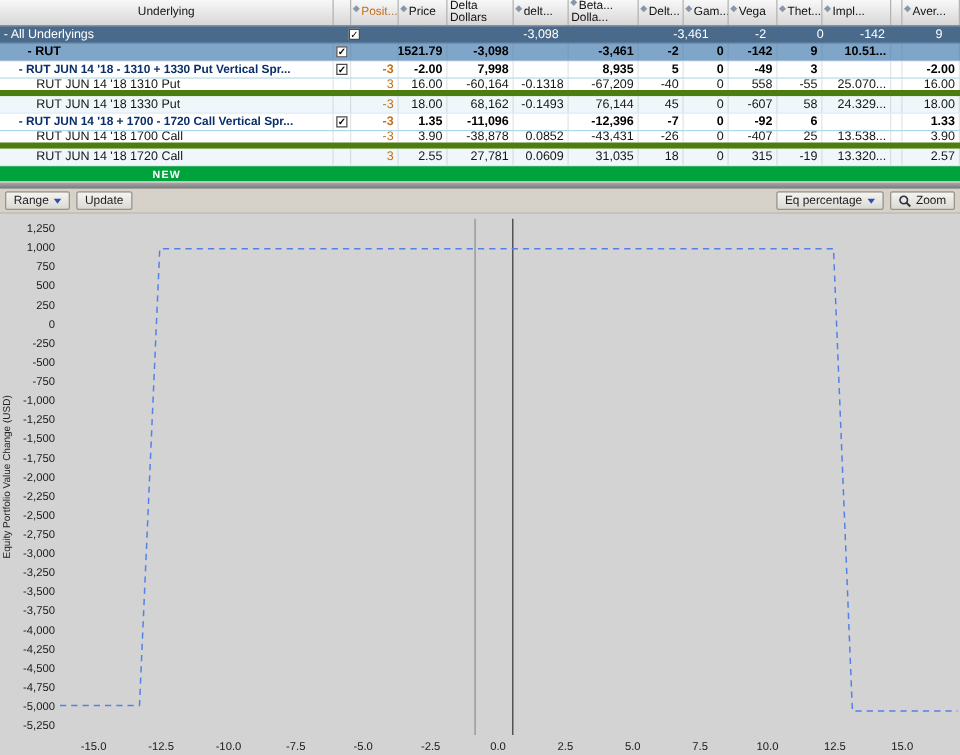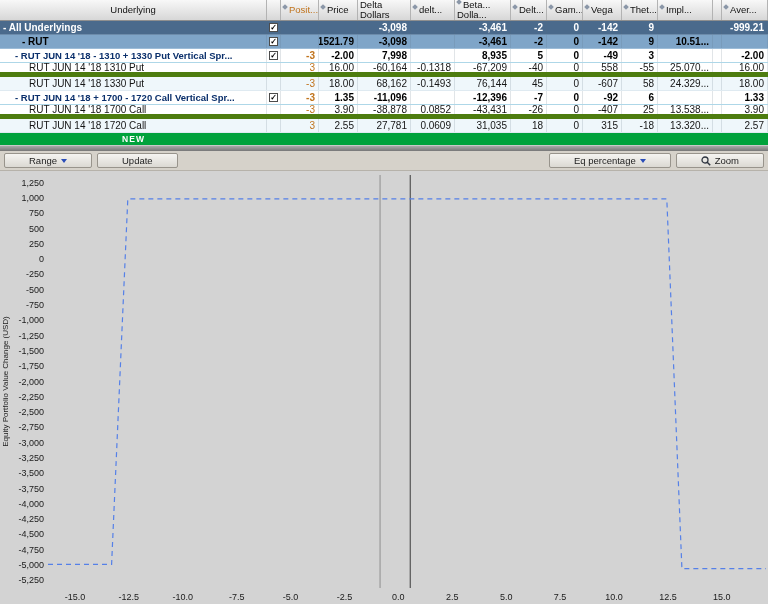--- a/index.html
+++ b/index.html
@@ -14,39 +14,39 @@
   .th-underlying{align-items:center;}
   .hline{display:flex;align-items:flex-start;gap:2px;line-height:10px;}
   .diamond{width:4px;height:4px;background:#8b97a8;transform:rotate(45deg);display:inline-block;flex:0 0 auto;}
 
   .trow{height:14px;font-size:10px;}
   .trow .td{overflow:hidden;white-space:nowrap;display:flex;align-items:center;border-right:1px solid rgba(90,110,130,0.18);}
   .trow .num{justify-content:flex-end;padding-right:3px;}
   .trow .label{padding-left:2px;}
   .trow .check{justify-content:center;}
   .col-position{color:#c0731c;}
-  .row-all{background:#4a6a8c;color:#fff;font-weight:bold;border-bottom:1px solid #6d8cab;}
+  .row-all{background:#4a6a8c;color:#fff;font-weight:normal;border-bottom:1px solid #6d8cab;gap:10px;}
   .row-all .col-position{color:#ffd9a8;}
   .row-underlying{background:#7fa5c8;color:#000;font-weight:bold;border-bottom:1px solid #9cbcd8;}
   .row-underlying .label{padding-left:22px;}
   .row-all .label{padding-left:3px;}
   .row-spread{background:#ffffff;color:#000;font-weight:bold;border-bottom:1px solid #aed7e8;}
   .row-spread .label{color:#0a2f6b;padding-left:15px;font-size:9.5px;}
   .row-leg{background:#ffffff;color:#151515;border-bottom:5px solid #4d7c0f;}
   .row-leg .label,.row-leg-alt .label{padding-left:29px;}
   .row-leg-alt{background:#eff7fb;color:#151515;border-bottom:1px solid #dfeaf1;}
   .row-new{background:#00a23c;height:12px;display:flex;align-items:center;}
   .new-label{width:267px;text-align:center;color:#fff;font-weight:bold;font-size:8.5px;letter-spacing:1px;}
   .checkbox{width:9px;height:9px;background:#fff;border:1px solid #4c4c4c;font-size:8px;line-height:7px;text-align:center;color:#000;display:inline-block;}
 
   
   .splitter{height:6px;background:linear-gradient(#a9a9a9,#777);border-top:1px solid #c9c9c9;}
   .chart-toolbar{height:20px;display:flex;align-items:center;justify-content:space-between;padding:0 4px;background:#d6d2ca;border-bottom:1px solid #b6b2aa;}
   .tb-left,.tb-right{display:flex;align-items:center;gap:5px;}
-  .tb-button,.tb-dropdown{display:inline-flex;align-items:center;gap:4px;height:15px;padding:0 24px;font-size:9.5px;background:linear-gradient(#f5f4f1,#dbd9d3);border:1px solid #98948c;border-radius:2px;color:#1d1d1d;font-family:inherit;cursor:default;}
+  .tb-button,.tb-dropdown{display:inline-flex;align-items:center;gap:4px;height:15px;padding:0 6px;font-size:9.5px;background:linear-gradient(#f5f4f1,#dbd9d3);border:1px solid #98948c;border-radius:2px;color:#1d1d1d;font-family:inherit;cursor:default;}
   .dd-arrow{width:0;height:0;border-left:3px solid transparent;border-right:3px solid transparent;border-top:4px solid #2a4db8;display:inline-block;}
 
   
   .chart-wrap{height:433px;background:#d3d3d3;}
   svg{display:block;}
   svg text{font-family:"Liberation Sans",sans-serif;}
 </style>
 </head>
 <body>
 
@@ -225,21 +225,21 @@
           <div class="td label">RUT JUN 14 '18 1720 Call</div>
           <div class="td check"></div>
           <div class="td num col-position">3</div>
           <div class="td num col-price">2.55</div>
           <div class="td num col-delta_dollars">27,781</div>
           <div class="td num col-delta_pct">0.0609</div>
           <div class="td num col-beta_dollars">31,035</div>
           <div class="td num col-delta">18</div>
           <div class="td num col-gamma">0</div>
           <div class="td num col-vega">315</div>
-          <div class="td num col-theta">-18</div>
+          <div class="td num col-theta">-19</div>
           <div class="td num col-impl_vol">13.320...</div>
           <div class="td num col-spacer"></div>
           <div class="td num col-avg_price">2.57</div>
         </div>
         <div class="trow row-new">
           <div class="new-label">NEW</div>
         </div>
       </div>
   </div>
 

